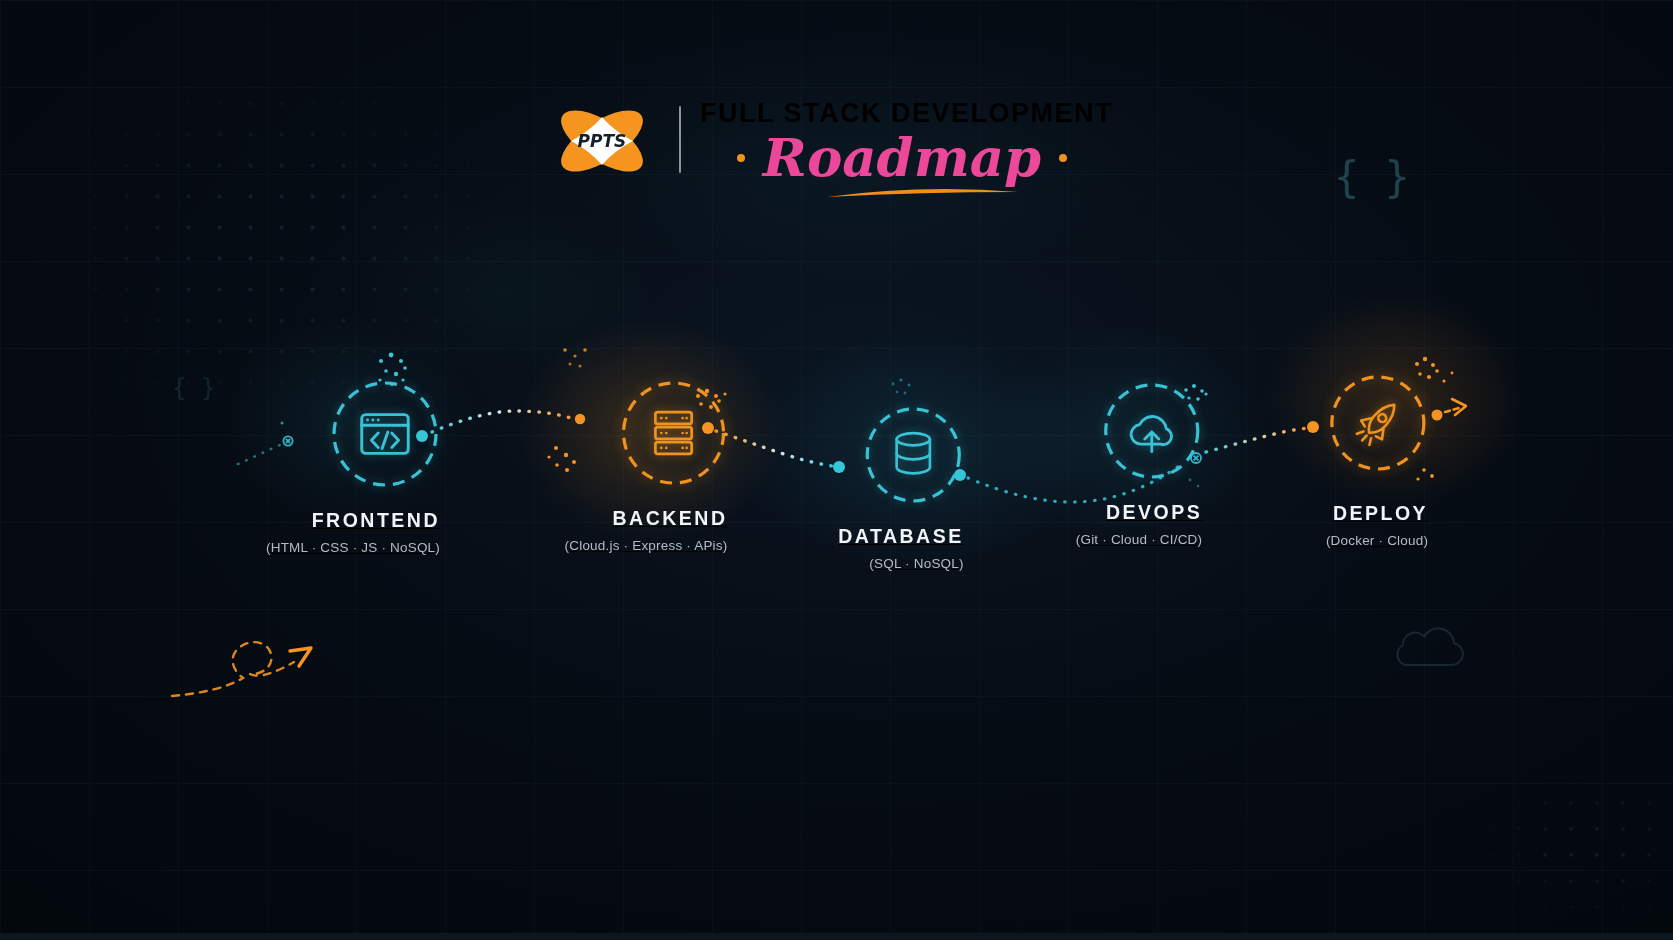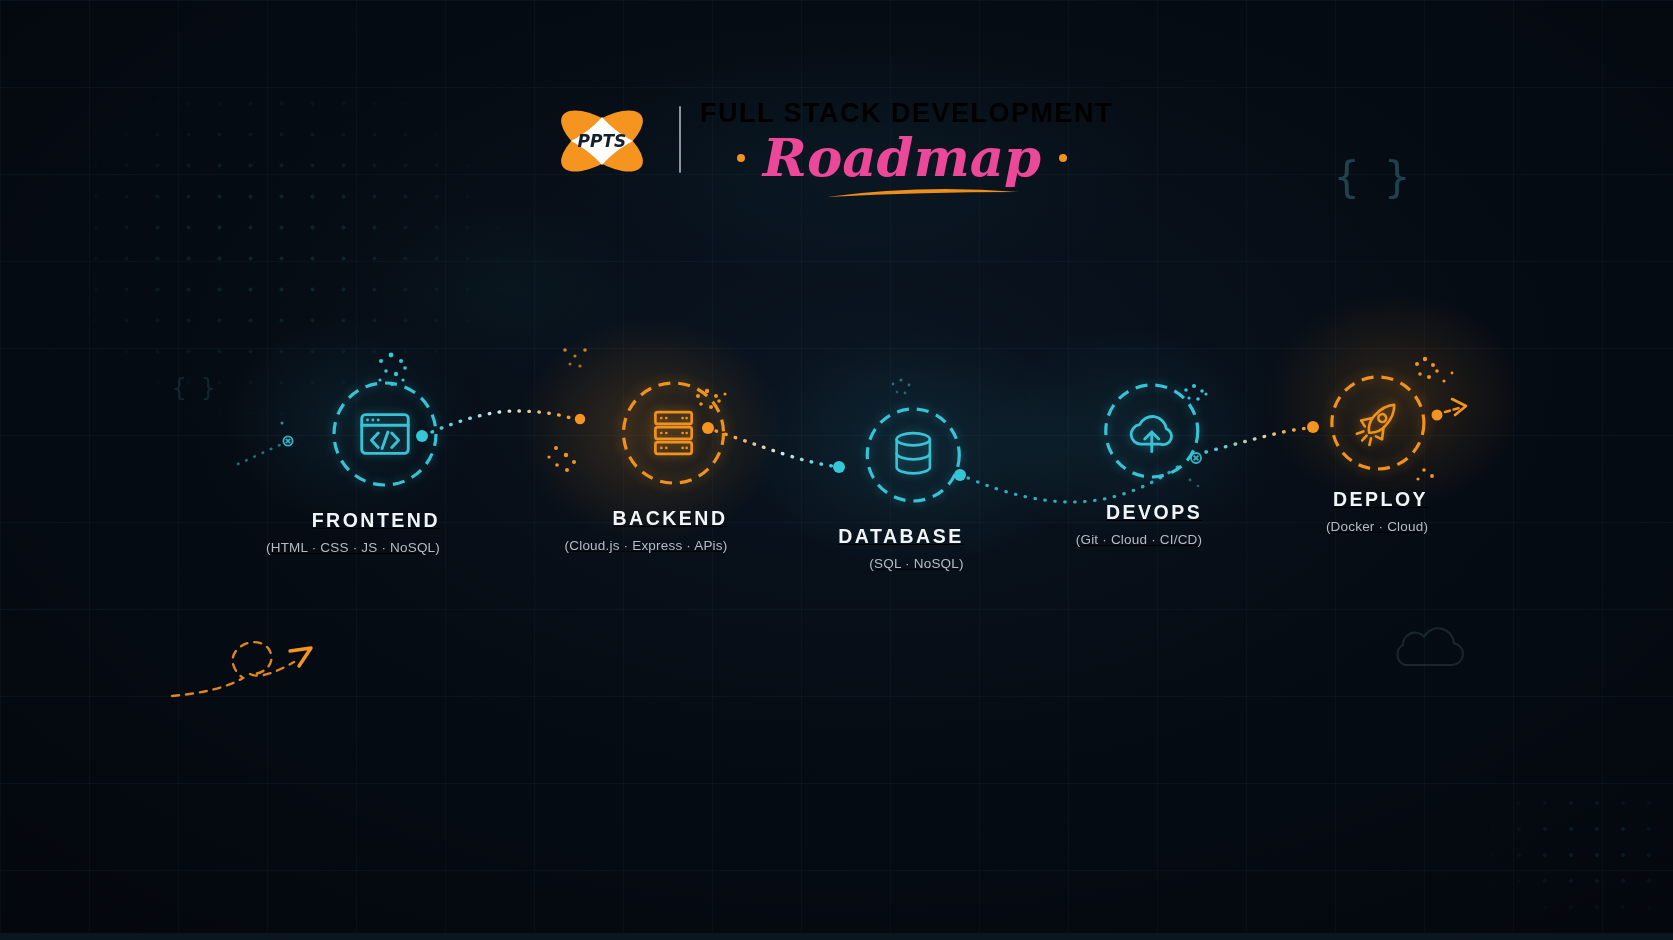--- a/index.html
+++ b/index.html
@@ -57,21 +57,21 @@
   .node-icon.teal{filter:drop-shadow(0 0 4px rgba(57,194,214,.4));}
   .node-icon.orange{filter:drop-shadow(0 0 4px rgba(240,146,30,.45));}
   .stage-label{margin-top:20px;font-size:19.5px;font-weight:700;letter-spacing:2.5px;color:#f2f5f7;white-space:nowrap;}
   .stage-sub{margin-top:8px;font-size:13.5px;color:#b4bbc2;letter-spacing:.2px;white-space:nowrap;}
   #st-frontend{left:353px;top:379px;}
   #st-backend{left:646px;top:379px;}
   #st-database{left:901px;top:405px;}
   #st-database .stage-label{margin-top:20px;}
   #st-devops{left:1139px;top:381px;}
   #st-deploy{left:1377px;top:373px;}
-  #st-deploy .stage-label{margin-top:15px;}
+  #st-deploy .stage-label{margin-top:29px;}
 
   .bottom-bar{position:absolute;left:0;bottom:0;width:100%;height:7px;background:#0c161e;}
 
   .brace-text{font-family:"DejaVu Sans Mono",monospace;}
 </style>
 </head>
 <body>
 
 <div class="grid"></div>
 <div class="glow glow-header"></div>

